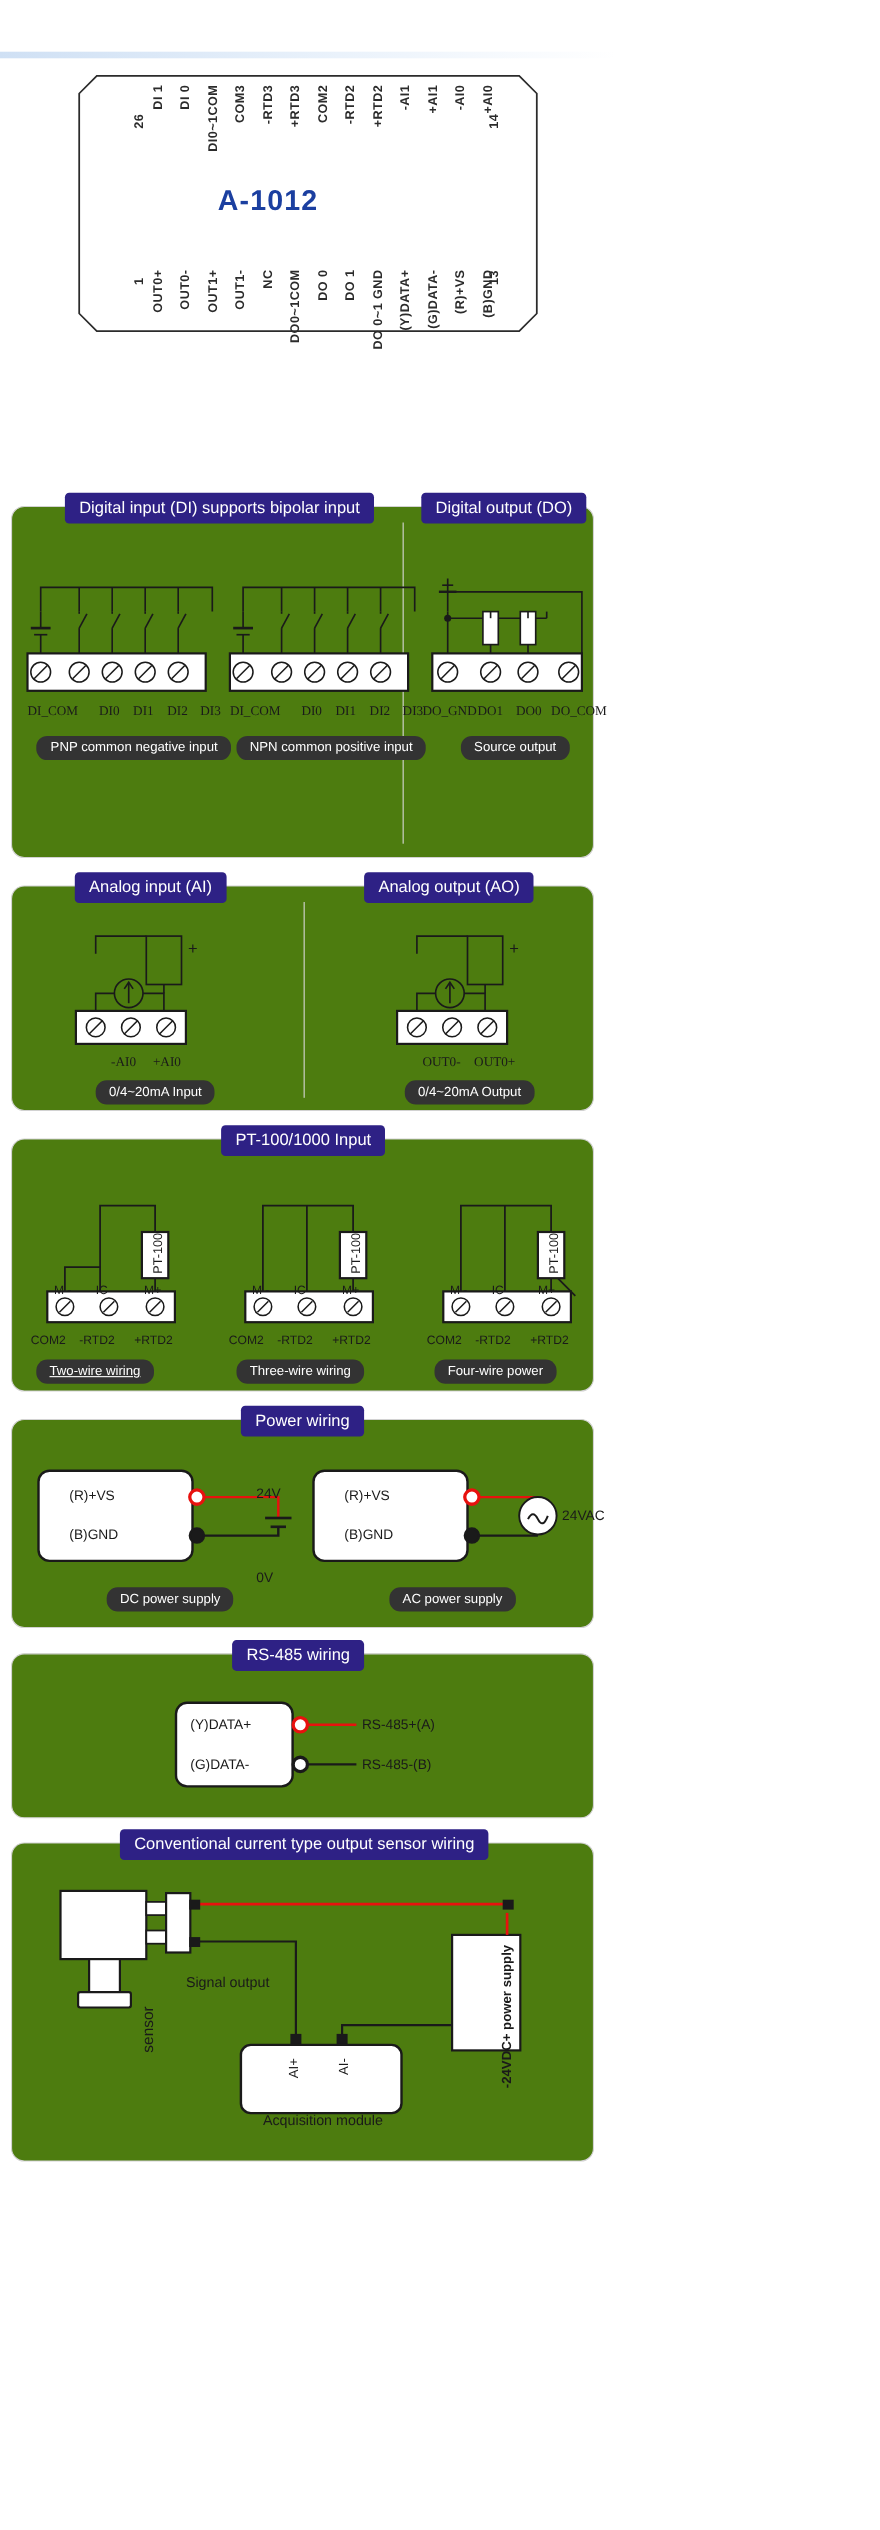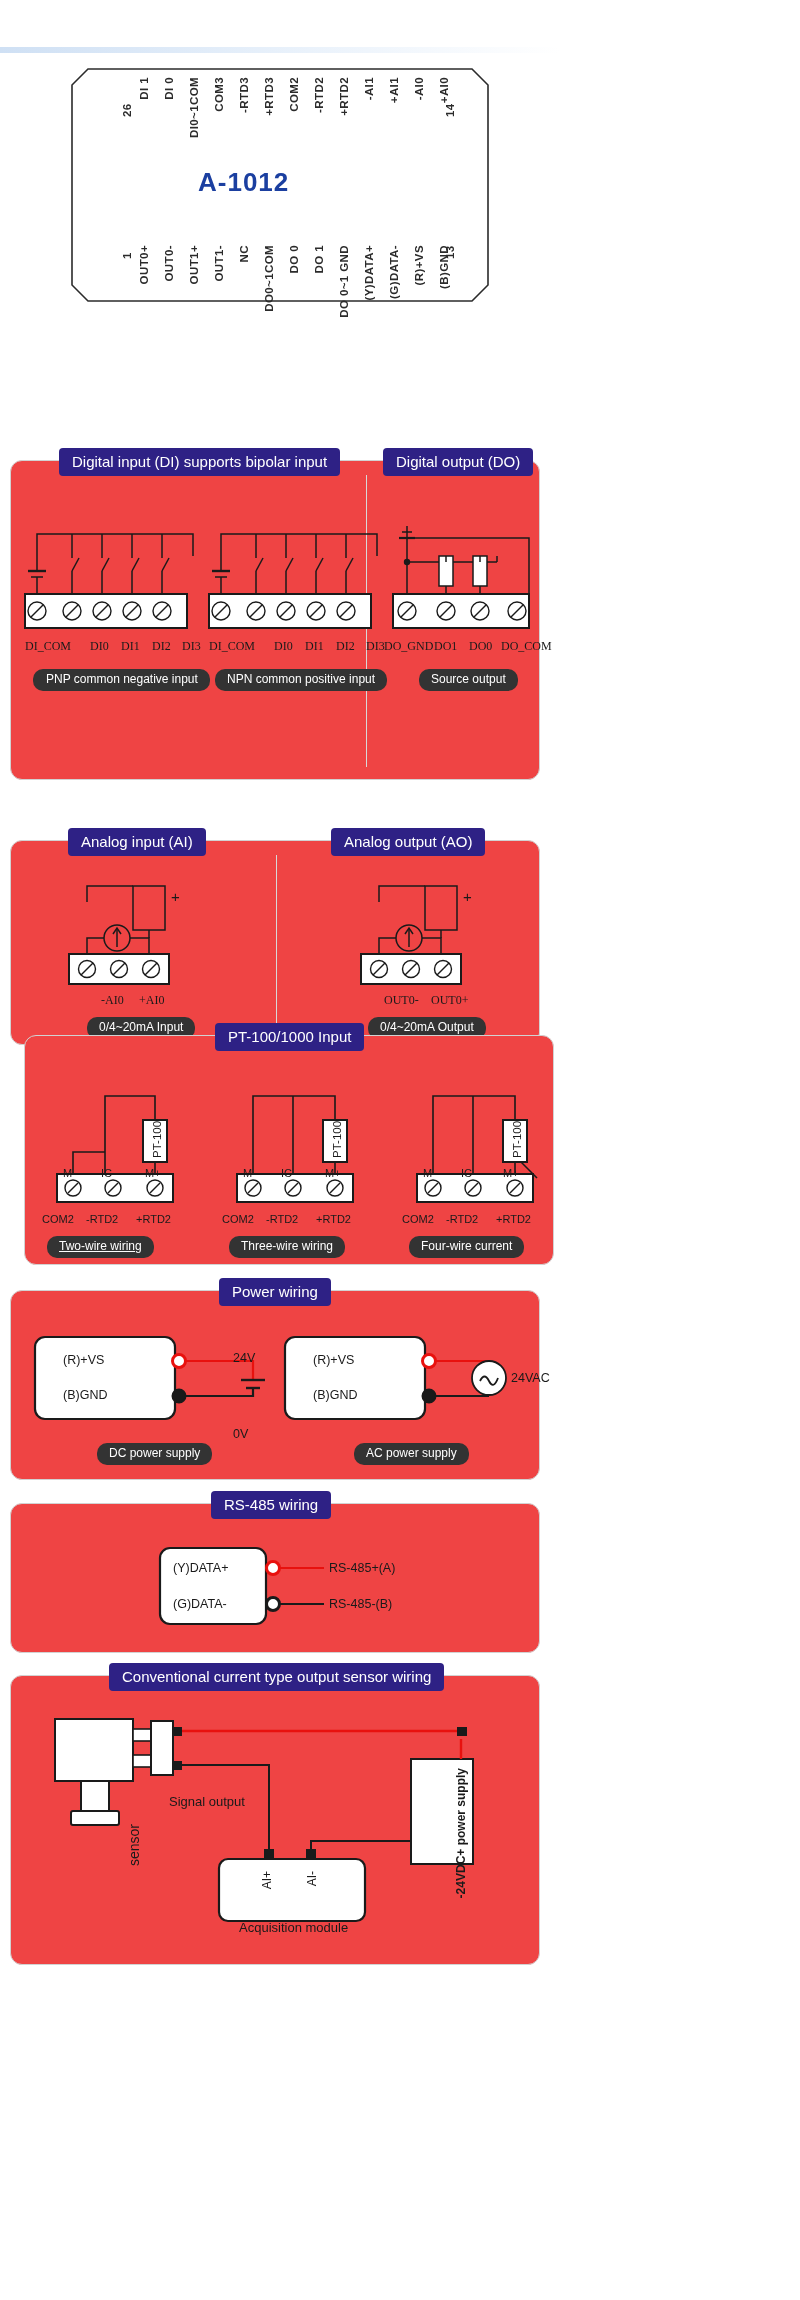--- a/index.html
+++ b/index.html
@@ -54,21 +54,21 @@
     font-weight: bold;
     color:#2b2b2b;
     white-space: nowrap;
     letter-spacing: .4px;
     font-family: "Liberation Sans", sans-serif;
   }
 
   
   .card {
     position:absolute; left:10px; width:530px;
-    border:1px solid #d2d2d2; border-radius:12px; background:#ef4444;
+    border:1px solid #d2d2d2; border-radius:12px; background:#4d7c0f;
   }
   .badge {
     position:absolute; background:#2e2185; color:#fff;
     font-size:15px; padding:5px 13px 6px; border-radius:4px;
     white-space:nowrap; line-height:1.15;
   }
   .divider-v { position:absolute; width:1px; background:#d8d8d8; }
   .pill {
     position:absolute; background:#333333; color:#fff;
     font-size:12px; padding:4px 12px 5px; border-radius:10px;
@@ -267,21 +267,21 @@
           <line x1="122" y1="101" x2="134" y2="89"></line>
       </g>
     </svg>
     <div class="tlabel" style="left:373px; top:178px;">DO_GND</div>
     <div class="tlabel" style="left:423px; top:178px;">DO1</div>
     <div class="tlabel" style="left:458px; top:178px;">DO0</div>
     <div class="tlabel" style="left:490px; top:178px;">DO_COM</div>
     <div class="pill" style="left:408px; top:208px;">Source output</div>
   </div>
 
-  <div class="card" style="top:840px; height:205px;">
+  <div class="card" style="top:805px; height:205px;">
     <div class="divider-v" style="left:265px; top:14px; height:178px;"></div>
 
     <div class="badge" style="left:57px; top:-13px;">Analog input (AI)</div>
     <div class="badge" style="left:320px; top:-13px;">Analog output (AO)</div>
 
     <svg style="position:absolute; left:30px; top:35px;" width="190" height="120" viewBox="0 0 190 120">
       <g fill="none" stroke="#1a1a1a" stroke-width="1.5">
         <rect x="92" y="10" width="32" height="44"></rect>
         <path d="M108,54 L108,62"></path>
         <circle cx="76" cy="62" r="13"></circle>
@@ -326,21 +326,21 @@
           <line x1="72" y1="99" x2="84" y2="87"></line>
         <circle cx="110" cy="93" r="8.5"></circle>
           <line x1="104" y1="99" x2="116" y2="87"></line>
       </g>
     </svg>
     <div class="tlabel" style="left:373px; top:152px;">OUT0-</div>
     <div class="tlabel" style="left:420px; top:152px;">OUT0+</div>
     <div class="pill" style="left:357px; top:176px;">0/4~20mA Output</div>
   </div>
 
-  <div class="card" style="top:1035px; height:230px;margin-left:14px;">
+  <div class="card" style="top:1035px; height:230px;">
     <div class="badge" style="left:190px; top:-13px;">PT-100/1000 Input</div>
 
     <svg style="position:absolute; left:18px; top:38px;" width="160" height="130" viewBox="0 0 160 130">
       <g fill="none" stroke="#1a1a1a" stroke-width="1.6">
         <path d="M62,100 L62,22 L112,22 L112,46"></path>
         <path d="M30,100 L30,78 L62,78"></path>
         <path d="M112,86 L112,100"></path>
         <rect x="100" y="46" width="24" height="42" fill="#fff" stroke="#1a1a1a" stroke-width="2"></rect>
       </g>
       <text transform="translate(118,84) rotate(-90)" font-family="Liberation Sans, sans-serif" font-size="11.5" fill="#1a1a1a">PT-100</text>
@@ -406,21 +406,21 @@
         <circle cx="112" cy="114" r="8"></circle>
           <line x1="107" y1="119" x2="117" y2="109"></line>
       </g>
     </svg>
     <div class="slabel" style="left:398px; top:131px; font-size:11px;">M -</div>
     <div class="slabel" style="left:436px; top:131px; font-size:11px;">IC</div>
     <div class="slabel" style="left:478px; top:131px; font-size:11px;">M+</div>
     <div class="slabel" style="left:377px; top:177px; font-size:11px;">COM2</div>
     <div class="slabel" style="left:421px; top:177px; font-size:11px;">-RTD2</div>
     <div class="slabel" style="left:471px; top:177px; font-size:11px;">+RTD2</div>
-    <div class="pill" style="left:384px; top:200px;">Four-wire current</div>
+    <div class="pill" style="left:384px; top:200px;">Four-wire power</div>
   </div>
 
   <div class="card" style="top:1290px; height:190px;">
     <div class="badge" style="left:208px; top:-13px;">Power wiring</div>
 
     <svg style="position:absolute; left:20px; top:40px;" width="250" height="110" viewBox="0 0 250 110">
       <rect x="4" y="6" width="140" height="82" rx="10" fill="#fff" stroke="#1a1a1a" stroke-width="2.2"></rect>
       <g fill="none" stroke="#e8110e" stroke-width="2.2">
         <path d="M152,30 L222,30 L222,48"></path>
       </g>

